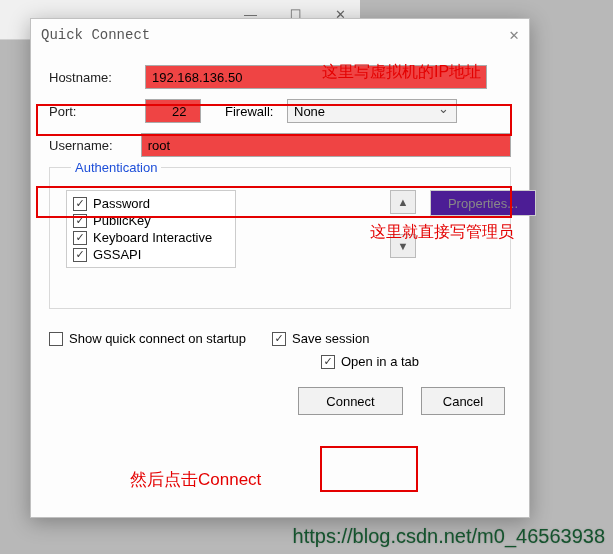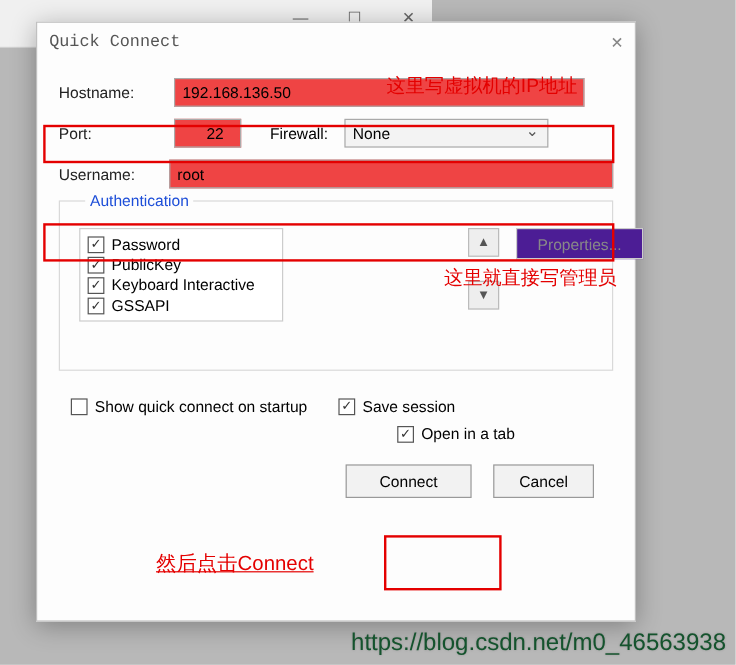--- a/index.html
+++ b/index.html
@@ -45,33 +45,33 @@
 .inp-host { width: 342px; }
 .inp-port { width: 56px; padding-left: 26px; }
 .lbl-fw { width:56px; margin-left:18px;}
 .sel-fw { width: 170px;}
 .inp-user { width: 388px; }
 .redbox-host { position:absolute; left:36px; top:104px; width:476px; height:32px; border:2px solid #e40000; pointer-events:none;}
 .redbox-user { position:absolute; left:36px; top:186px; width:476px; height:32px; border:2px solid #e40000; pointer-events:none;}
 .redbox-conn { position:absolute; left:320px; top:446px; width:98px; height:46px; border:2px solid #e40000; pointer-events:none;}
 .anno1 { position:absolute; left:322px; top:62px; color:#e40000; font-size:16px; font-family:"Microsoft YaHei","SimSun",sans-serif;}
 .anno2 { position:absolute; left:370px; top:222px; color:#e40000; font-size:16px; font-family:"Microsoft YaHei","SimSun",sans-serif;}
-.anno3 { position:absolute; left:130px; top:458px; color:#e40000; font-size:17px; font-family:"Microsoft YaHei","SimSun",sans-serif;text-decoration:underline;}
+.anno3 { position:absolute; left:130px; top:468px; color:#e40000; font-size:17px; font-family:"Microsoft YaHei","SimSun",sans-serif;}
 .fieldset {
   border:1px solid #d9d9d9; margin-top:2px; padding:10px 10px 26px 10px; position:relative;
   height: 142px;
 }
 .legend { position:relative; top:-18px; left:-4px; background:#fdfdfd; padding:0 4px; color:#1d4ed8;margin-left:15px;}
 .auth-list { position:absolute; left:16px; top:22px; width:170px; border:1px solid #ccc; background:#fff; padding:4px 6px;}
 .auth-item { display:flex; align-items:center; gap:6px; padding:1px 0;}
 .chk { width:14px; height:14px; border:1px solid #555; display:inline-flex; align-items:center; justify-content:center; font-size:11px; color:#333; background:#fff;}
 .spinbtns { position:absolute; left:340px; top:22px; display:flex; flex-direction:column; gap:20px;}
 .spin { width:26px; height:24px; background:#eee; border:1px solid #bbb; display:flex;align-items:center;justify-content:center; color:#555; font-size:11px;}
 .props-btn { position:absolute; left:380px; top:22px; width:106px; height:26px; border:1px solid #ccc; background:#4c1d95; color:#888; font-family:inherit; font-size:13px;}
-.bottom { padding: 12px 28px; }
+.bottom { padding: 12px 18px; }
 .opt-row { display:flex; align-items:center; gap:26px; }
 .opt { display:flex; align-items:center; gap:6px;}
 .opt-col2 { margin-left:272px; margin-top:8px;}
 .btns { display:flex; gap:18px; justify-content:flex-end; margin-top:18px; padding-right:6px;}
 .btn { width:84px; height:28px; border:1px solid #999; background:#f2f2f2; font-family:inherit; font-size:13px;}
 .btn-connect { width:105px; }
 .watermark { position:absolute; right:8px; bottom:6px; color:#14532d; font-size:20px; text-shadow:0 0 2px rgba(0,0,0,0.2);}
 </style>
 </head>
 <body>

